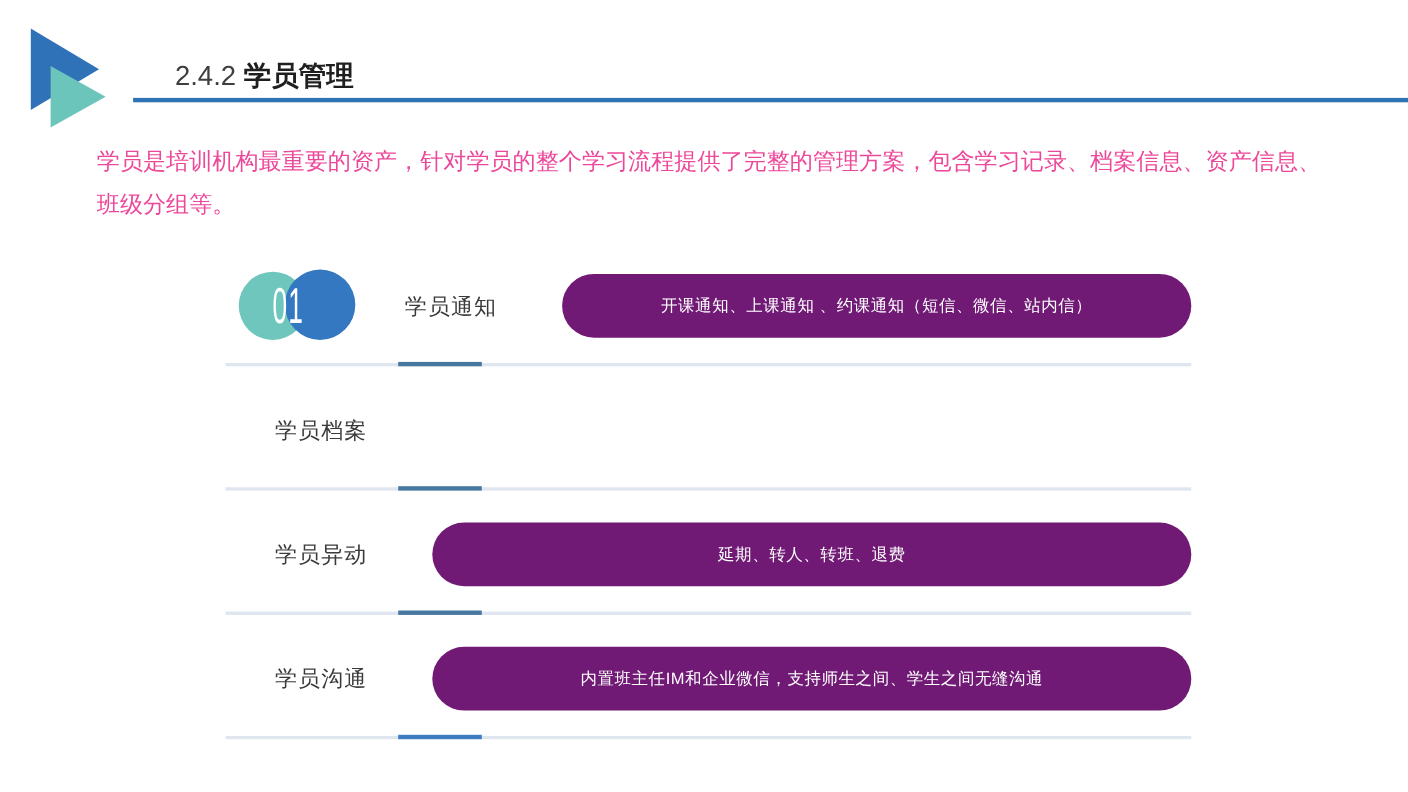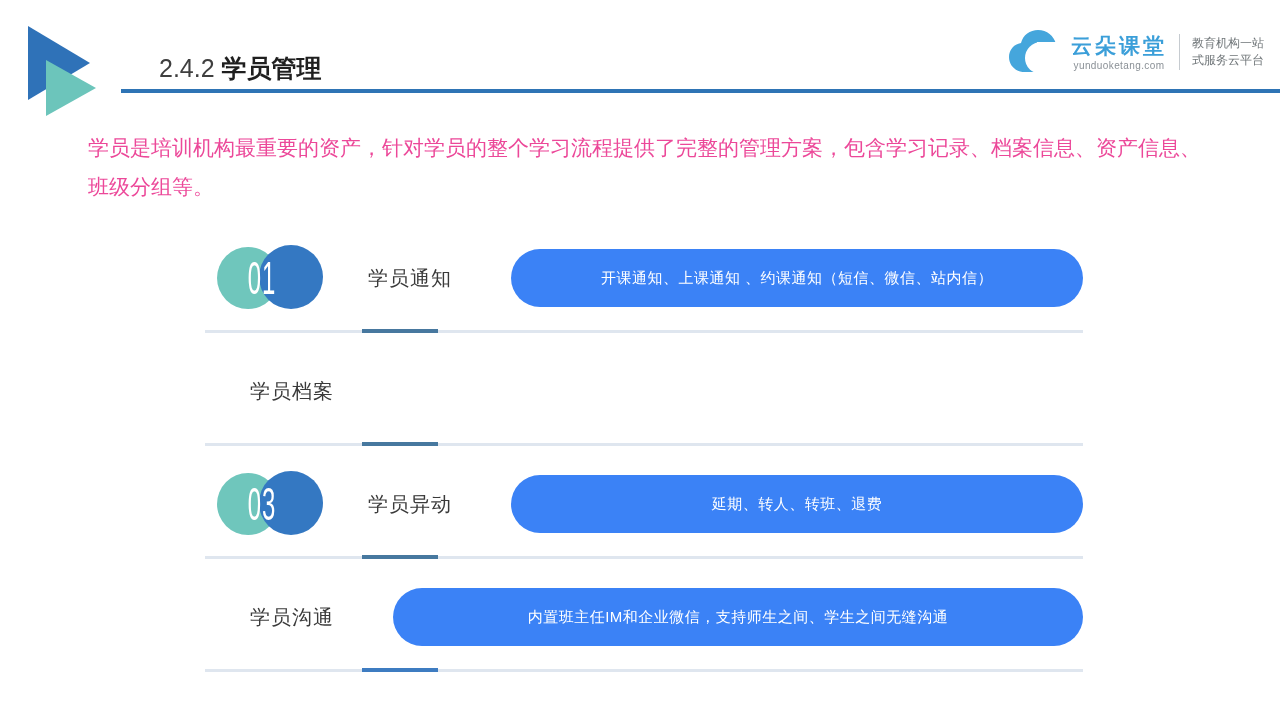--- a/index.html
+++ b/index.html
@@ -35,21 +35,21 @@
   .circle-teal { position:absolute; left:0; top:4px; width:62px; height:62px; border-radius:50%; background:#6fc6bc; }
   .circle-blue { position:absolute; left:42px; top:2px; width:64px; height:64px; border-radius:50%; background:#3478c2; }
   .badge-number { position:absolute; left:10px; top:0; width:70px; height:70px;
                   display:flex; align-items:center; justify-content:center;
                   color:#ffffff; font-size:46px; font-weight:400; letter-spacing:2px;
                   transform:scaleX(0.52); }
 
   .row-label { width:96px; margin-left:39px; flex:none; text-align:center;
                font-size:20px; color:#3a3a3a; letter-spacing:1px;font-family:Liberation Serif, serif; }
 
-  .pill { flex:1; margin-left:53px; height:58px; border-radius:29px; background:#3b82f6;
+  .pill { flex:1; margin-left:53px; height:58px; border-radius:29px; background:#701a75;
           display:flex; align-items:center; justify-content:center;
           color:#ffffff; font-size:15px; letter-spacing:0.5px; }
 
   .divider { height:3px; margin-top:6px; background:#dfe6ef; position:relative; }
   .divider-accent { position:absolute; left:157px; top:-1px; width:76px; height:4px; background:#47789f; }
   .row:last-child .divider-accent { background:#3e7cc1; }
 </style>
 </head>
 <body>
 
@@ -58,36 +58,20 @@
   <svg class="tri-logo" viewBox="0 0 90 102" xmlns="http://www.w3.org/2000/svg">
     <polygon points="10,10 10,84 72,47" fill="#2f72b8"></polygon>
     <polygon points="28,44 28,100 78,72" fill="#6cc5bb"></polygon>
   </svg>
 
   <div class="title-wrap">
     <span class="title-section">2.4.2</span><span class="title-main">学员管理</span>
   </div>
   <div class="title-underline"></div>
 
-  <div class="brand">
-    <svg class="brand-cloud" viewBox="0 0 60 48" xmlns="http://www.w3.org/2000/svg">
-      <path d="M18 44 C8 44 2 37 2 29 C2 22 7 16 14 15 C16 7 23 2 31 2 C40 2 47 8 49 16 C55 17 59 22 59 28 C59 36 52 44 43 44 Z" fill="#45a6dc"></path>
-      <circle cx="34" cy="30" r="16" fill="#ffffff"></circle>
-      <rect x="30" y="14" width="30" height="34" fill="#ffffff"></rect>
-    </svg>
-    <div class="brand-text">
-      <div class="brand-name">云朵课堂</div>
-      <div class="brand-domain">yunduoketang.com</div>
-    </div>
-    <div class="brand-divider"></div>
-    <div class="brand-tagline">
-      <div>教育机构一站</div>
-      <div>式服务云平台</div>
-    </div>
-  </div>
 
   <div class="intro">学员是培训机构最重要的资产，针对学员的整个学习流程提供了完整的管理方案，包含学习记录、档案信息、资产信息、班级分组等。</div>
 
   <div class="rows">
 
     <div class="row">
       <div class="row-content">
         <div class="badge">
           <div class="circle-teal"></div>
           <div class="circle-blue"></div>
@@ -105,25 +89,20 @@
       <div class="row-content">
         <div class="row-label">学员档案</div>
       </div>
       <div class="divider">
           <div class="divider-accent"></div>
         </div>
     </div>
 
     <div class="row">
       <div class="row-content">
-        <div class="badge">
-          <div class="circle-teal"></div>
-          <div class="circle-blue"></div>
-          <div class="badge-number">03</div>
-        </div>
         <div class="row-label">学员异动</div>
         <div class="pill">延期、转人、转班、退费</div>
       </div>
       <div class="divider">
           <div class="divider-accent"></div>
         </div>
     </div>
 
     <div class="row">
       <div class="row-content">

